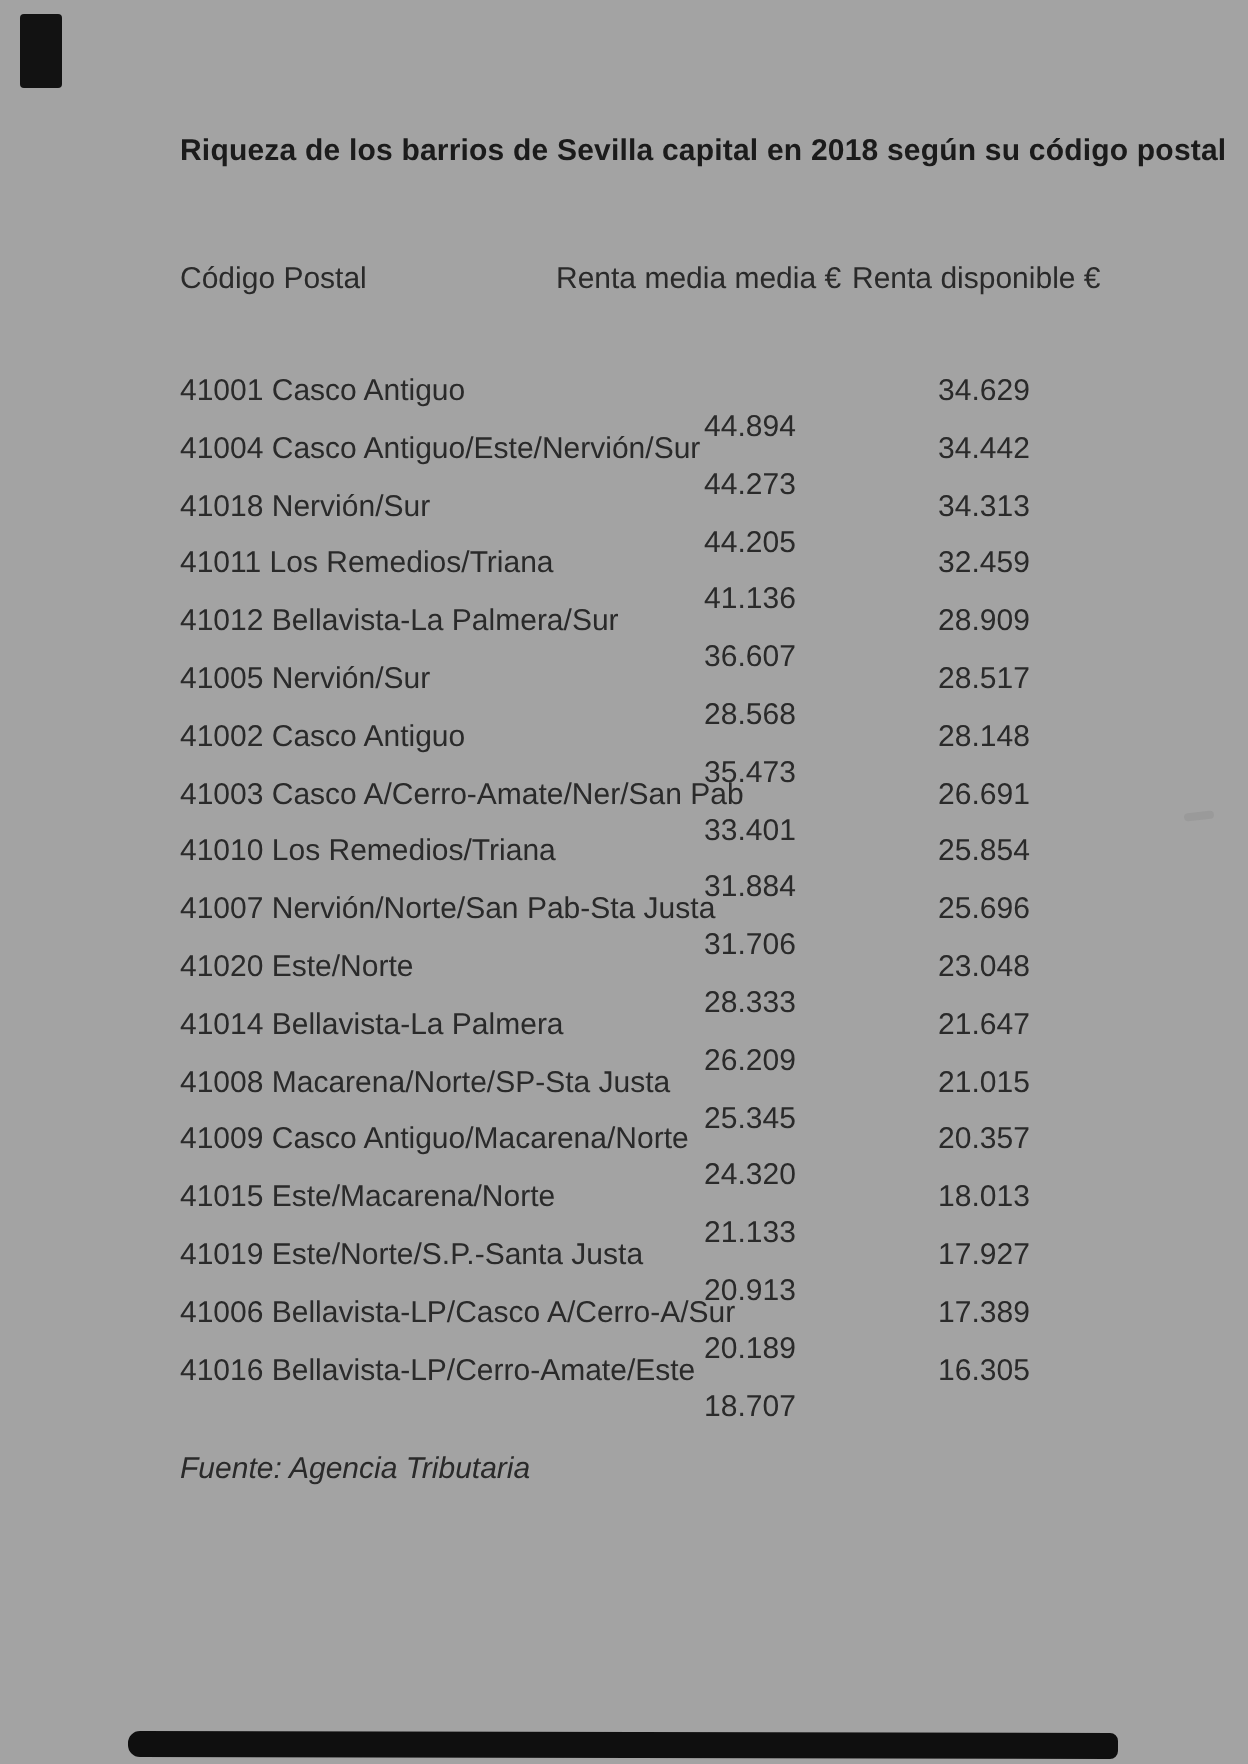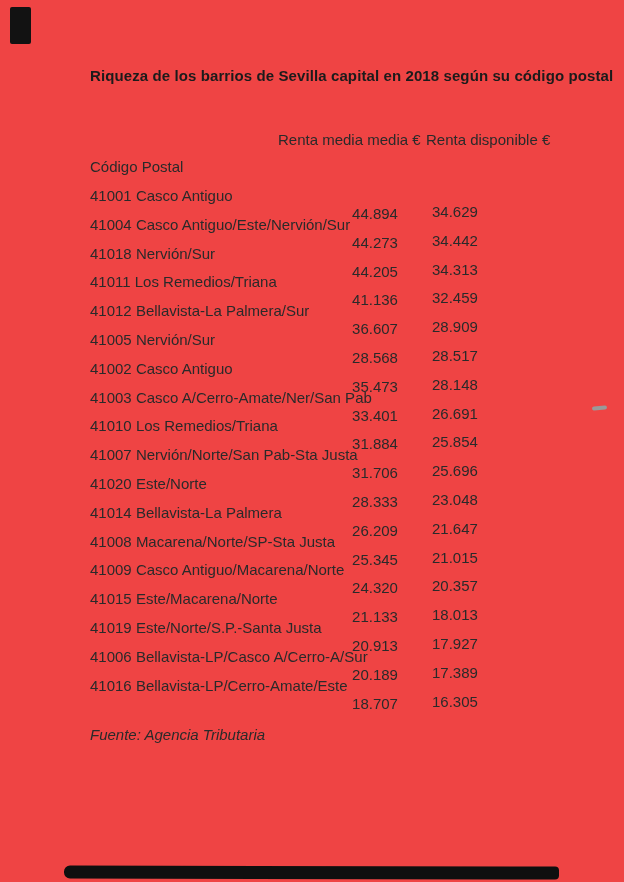--- a/index.html
+++ b/index.html
@@ -4,21 +4,21 @@
 <style>
   html, body {
     margin: 0;
     padding: 0;
     background: #e9e9e9;
   }
   .page {
     position: relative;
     width: 624px;
     height: 882px;
-    background: #ef4444;
+    background: #a3a3a3;
     overflow: hidden;
     font-family: "Liberation Sans", "DejaVu Sans", sans-serif;
     color: #262626;
   }
   .doc-title {
     position: absolute;
     left: 90px;
     top: 67px;
     font-size: 15px;
     font-weight: bold;
@@ -26,21 +26,21 @@
     white-space: nowrap;
     letter-spacing: 0.1px;
   }
   .col-header {
     position: absolute;
     top: 131px;
     font-size: 15px;
     color: #2a2a2a;
     white-space: nowrap;
   }
-  .col-header.c1 { left: 90px; margin-top: 27px; }
+  .col-header.c1 { left: 90px; }
   .col-header.c2 { left: 278px; width: 122px; text-align: center; }
   .col-header.c3 { left: 426px; width: 122px; text-align: center; }
   .rows {
     position: absolute;
     left: 0;
     top: 184px;
     width: 496px;
   }
   .row {
     position: relative;
@@ -48,21 +48,21 @@
   }
   .cell {
     position: absolute;
     top: 3px;
     font-size: 15px;
     color: #2a2a2a;
     white-space: nowrap;
   }
   .cell.label { left: 90px; }
   .cell.v2 { left: 315px; width: 120px; text-align: center; margin-top: 18px; }
-  .cell.v3 { left: 432px; width: 120px; text-align: left; margin-top: 16px; }
+  .cell.v3 { left: 432px; width: 120px; text-align: center; }
   .source-note {
     position: absolute;
     left: 90px;
     top: 726px;
     font-size: 15px;
     font-style: italic;
     color: #2a2a2a;
     white-space: nowrap;
   }
   

